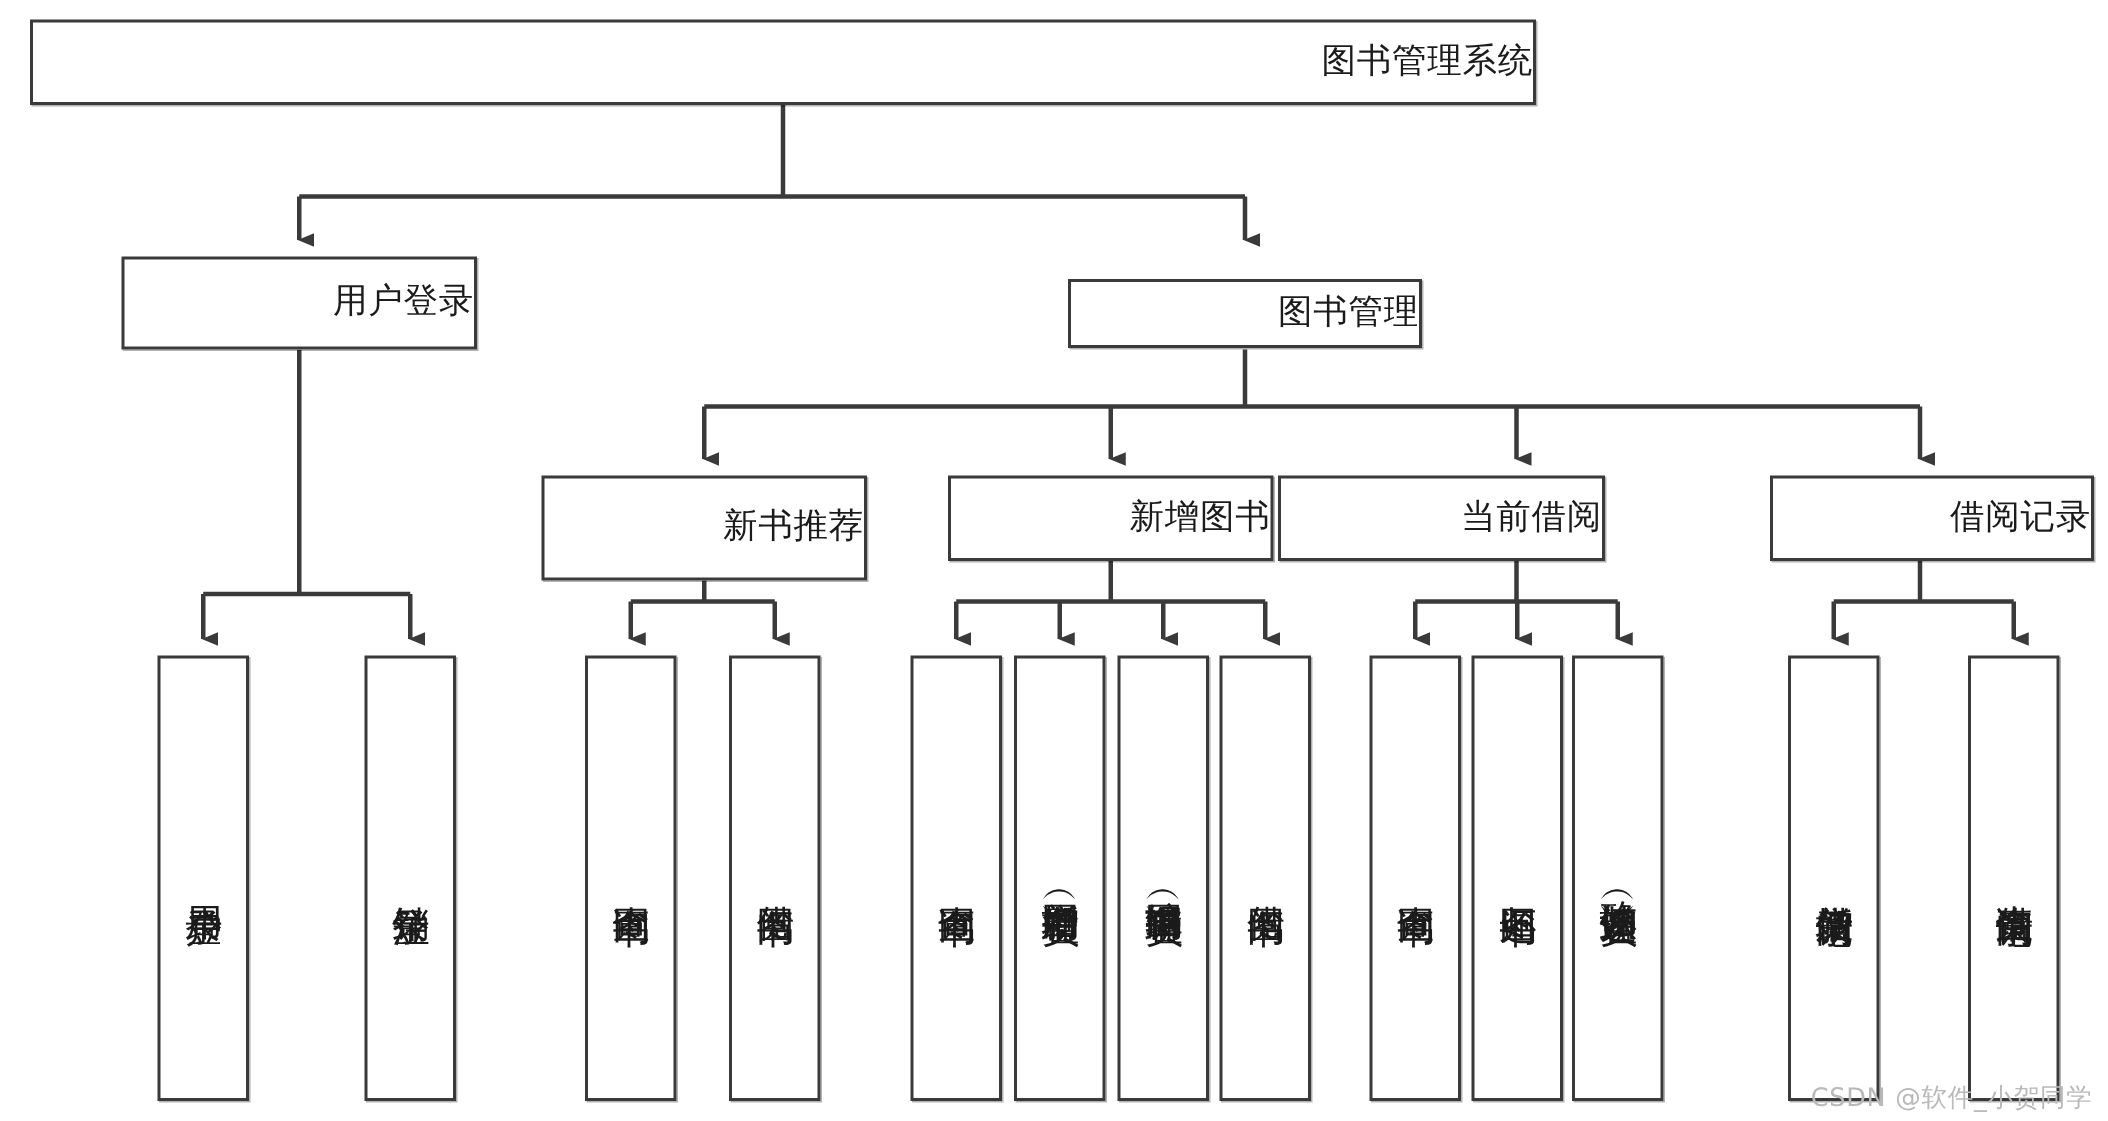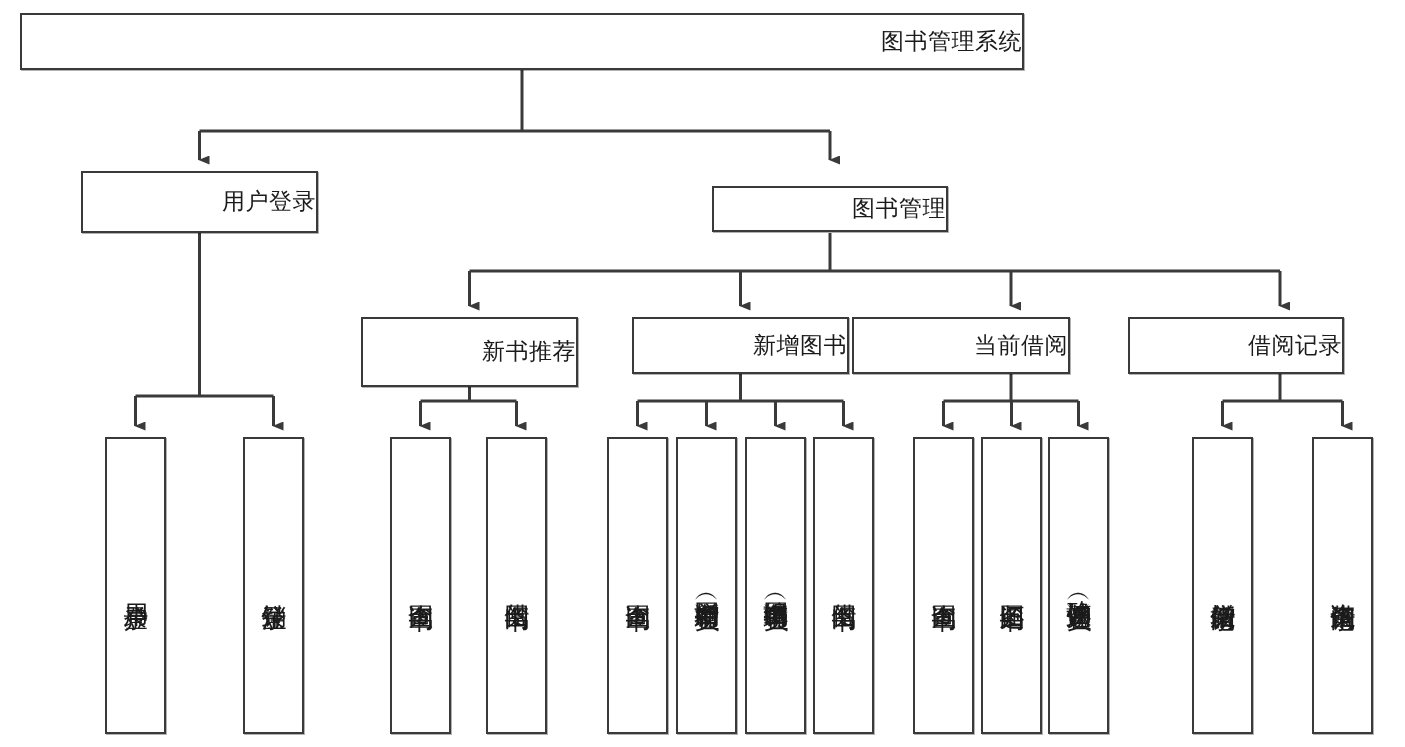--- a/index.html
+++ b/index.html
@@ -133,21 +133,21 @@
       </div>
       <div class="node horiz" style="left: 361px; top: 317px; width: 217px; height: 70px;">
         <span class="label">新书推荐</span>
       </div>
       <div class="node horiz" style="left: 632px; top: 317px; width: 217px; height: 57px;">
         <span class="label">新增图书</span>
       </div>
       <div class="node horiz" style="left: 852px; top: 317px; width: 218px; height: 57px;">
         <span class="label">当前借阅</span>
       </div>
-      <div class="node horiz" style="left: 1128px; top: 317px; width: 216px; height: 57px;">
+      <div class="node horiz" style="left: 1180px; top: 317px; width: 216px; height: 57px;">
         <span class="label">借阅记录</span>
       </div>
       <div class="node vert" style="left: 105px; top: 437px; width: 61px; height: 297px;">
         <span class="label">用户登录</span>
       </div>
       <div class="node vert" style="left: 243px; top: 437px; width: 61px; height: 297px;">
         <span class="label">注销登录</span>
       </div>
       <div class="node vert" style="left: 390px; top: 437px; width: 61px; height: 297px;">
         <span class="label">查询图书</span>
@@ -177,13 +177,14 @@
         <span class="label">确认归还（管理员）</span>
       </div>
       <div class="node vert" style="left: 1192px; top: 437px; width: 61px; height: 297px;">
         <span class="label">新增借阅记录</span>
       </div>
       <div class="node vert" style="left: 1312px; top: 437px; width: 61px; height: 297px;">
         <span class="label">查询借阅记录</span>
       </div>
     </div>
 
+  <div class="watermark">CSDN @软件_小贺同学</div>
 </div>
 
 </body></html>

